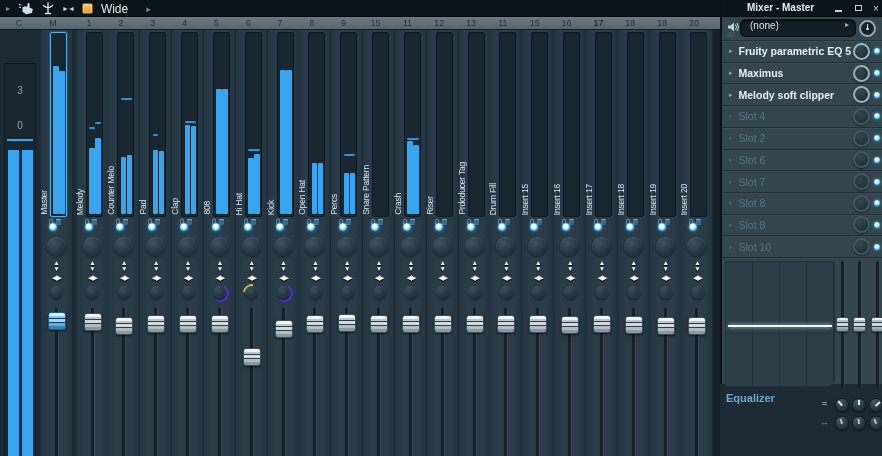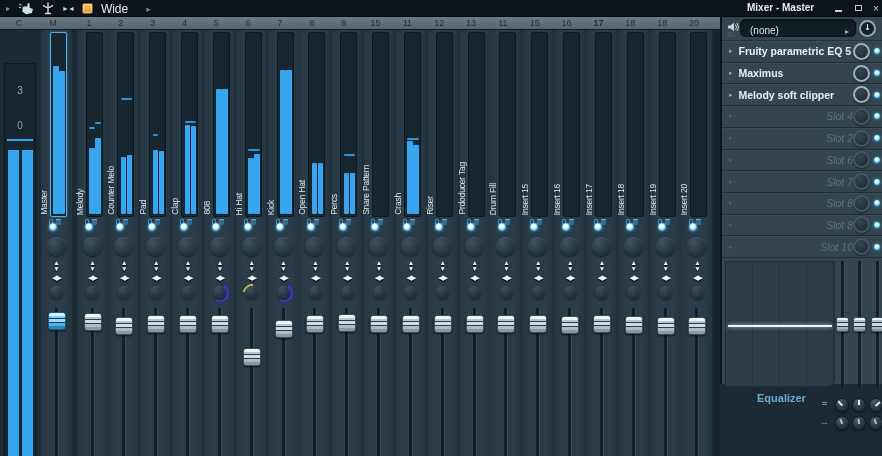--- a/index.html
+++ b/index.html
@@ -66,48 +66,48 @@
   .ptitle{position:absolute;left:0;top:0;width:162px;height:17px;background:#0b141a;border-bottom:1px solid #05090c;}
   .ptitle .t{position:absolute;left:25px;top:2px;font-size:10px;font-weight:bold;color:#e2ebf0;}
   .winbtn{position:absolute;top:1px;width:16px;height:14px;display:flex;align-items:center;justify-content:center;color:#c3d2da;font-size:10px;}
   .winbtn .box{width:7px;height:6px;border:1px solid #c3d2da;}
   .winbtn .bar{width:7px;height:2px;background:#c3d2da;margin-top:5px;}
 
   .inrow{position:absolute;left:0;top:17px;width:162px;height:23px;}
   .in-ico{position:absolute;left:4px;top:2px;}
   .in-badge{position:absolute;left:5px;top:14px;font-size:7px;color:#4a6472;}
   .dropdown{position:absolute;left:18px;top:2px;width:116px;height:18px;background:#121d24;border:1px solid #0a141b;border-radius:5px;
-            box-shadow:inset 0 1px 2px rgba(0,0,0,.6);display:flex;align-items:flex-end;}
+            box-shadow:inset 0 1px 2px rgba(0,0,0,.6);display:flex;align-items:flex-start;}
   .dropdown .v{flex:1;padding-left:9px;font-size:10px;color:#d4e2ea;}
   .dropdown .c{padding-right:6px;font-size:8px;color:#9fb4bf;}
   .clock{position:absolute;left:137px;top:3px;width:17px;height:17px;border-radius:50%;border:2px solid #91a7b2;background:#16222b;}
   .clock .hand{position:absolute;left:5.5px;top:1.5px;width:1.5px;height:5px;background:#d3e2ea;}
   .clock .dot{position:absolute;left:5px;top:5.5px;width:2.5px;height:2.5px;border-radius:50%;background:#d3e2ea;}
 
   .fxlist{position:absolute;left:0;top:40px;width:162px;height:218px;display:flex;flex-direction:column;border-top:1px solid #22333c;}
   .fxrow{position:relative;height:21.8px;display:flex;align-items:center;border-bottom:1px solid rgba(16,27,35,.55);box-shadow:inset 0 1px rgba(255,255,255,.035);}
   .fxrow .chv{margin-left:7px;font-size:7px;color:#8fa6b2;}
   .fxrow.off .chv{color:#47626f;}
   .fxrow .lbl{flex:1;margin-left:6px;font-size:10.5px;font-weight:600;color:#e8f0f4;white-space:nowrap;overflow:hidden;}
-  .fxrow.off .lbl{font-weight:400;font-style:italic;color:#59747f;text-align:right;}
+  .fxrow.off .lbl{font-weight:400;color:#59747f;}
   .fxknob{width:17px;height:17px;border-radius:50%;margin-right:4px;border:2px solid #9db3bf;
           background:radial-gradient(circle at 38% 30%,#33474f,#24353e 60%,#1b2a33 100%);box-shadow:0 1px 2px rgba(0,0,0,.5);}
   .fxrow.off .fxknob{border-color:#415761;}
   .fxled{width:6px;height:6px;border-radius:50%;margin-right:4px;
          background:radial-gradient(circle at 45% 40%,#e8f9ff 0 25%,#5fd3ff 60%,#1486c9 100%);box-shadow:0 0 3px rgba(80,200,255,.8);}
 
   .eqgraph{position:absolute;left:3px;top:261px;width:110px;height:126px;background:#2b3d46;border:1px solid #203139;
            border-bottom-right-radius:8px;
            background-image:repeating-linear-gradient(90deg,transparent 0 26px,rgba(0,0,0,.22) 26px 27px);}
   .eqline{position:absolute;left:2px;top:63px;width:104px;height:2px;background:#eff6fa;box-shadow:0 0 4px rgba(205,235,250,.9);}
   .strack{position:absolute;top:261px;width:3px;height:127px;background:#141f28;box-shadow:1px 0 0 rgba(90,120,140,.22);}
   .shandle{position:absolute;top:317px;width:13px;height:15px;border:1px solid #3f4e59;border-radius:2.5px;
        background:linear-gradient(#eff3f5 0 2px,#b7c3ca 2px 4px,#2c3a44 4px 5px,#cfd8dd 5px 8px,#2c3a44 8px 9px,#a9b6be 9px 11px,#8496a1 11px 100%);
        box-shadow:0 1px 2px rgba(0,0,0,.55);}
-  .eqtitle{position:absolute;left:4px;top:392px;font-size:11px;font-weight:600;color:#6da9d2;margin-left:31px;}
+  .eqtitle{position:absolute;left:4px;top:392px;font-size:11px;font-weight:600;color:#6da9d2;}
   .eqrow-ico1{position:absolute;left:100px;top:399px;font-size:9px;font-weight:bold;color:#8097a3;}
   .eqrow-ico2{position:absolute;left:98px;top:417px;font-size:9px;color:#3f9fe0;}
   .eqknob{position:absolute;width:14px;height:14px;border-radius:50%;
        background:radial-gradient(circle at 35% 28%,#445962,#273942 55%,#1b2a33 100%);
        border:1px solid #101e27;box-shadow:inset 0 1px 1px rgba(255,255,255,.12),0 1px 2px rgba(0,0,0,.5);}
   .eqknob .ind{position:absolute;left:calc(50% - .75px);bottom:50%;width:1.5px;height:5.5px;background:#dfe9ee;transform-origin:bottom center;}
   .eqknob.dim .ind{background:#aebcc4;height:4.5px;}
 </style>
 </head>
 <body>

